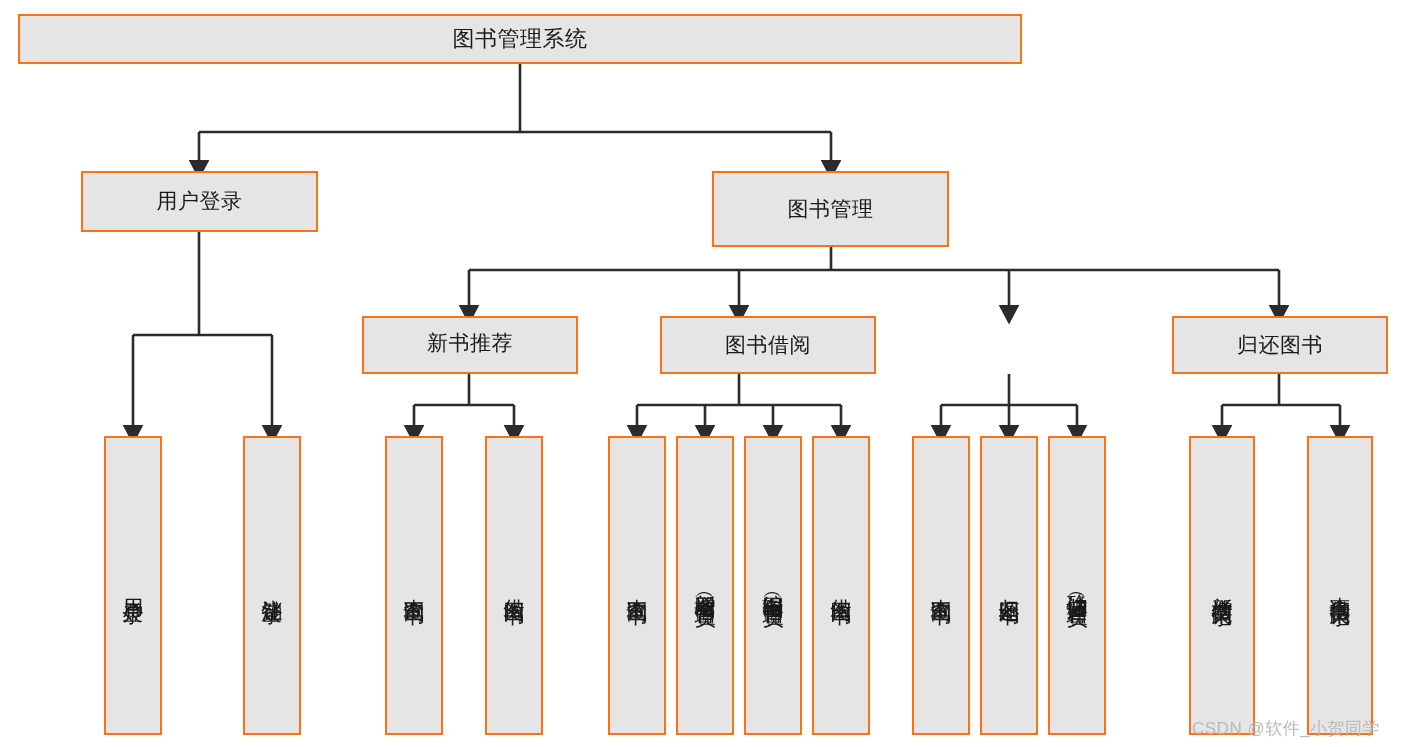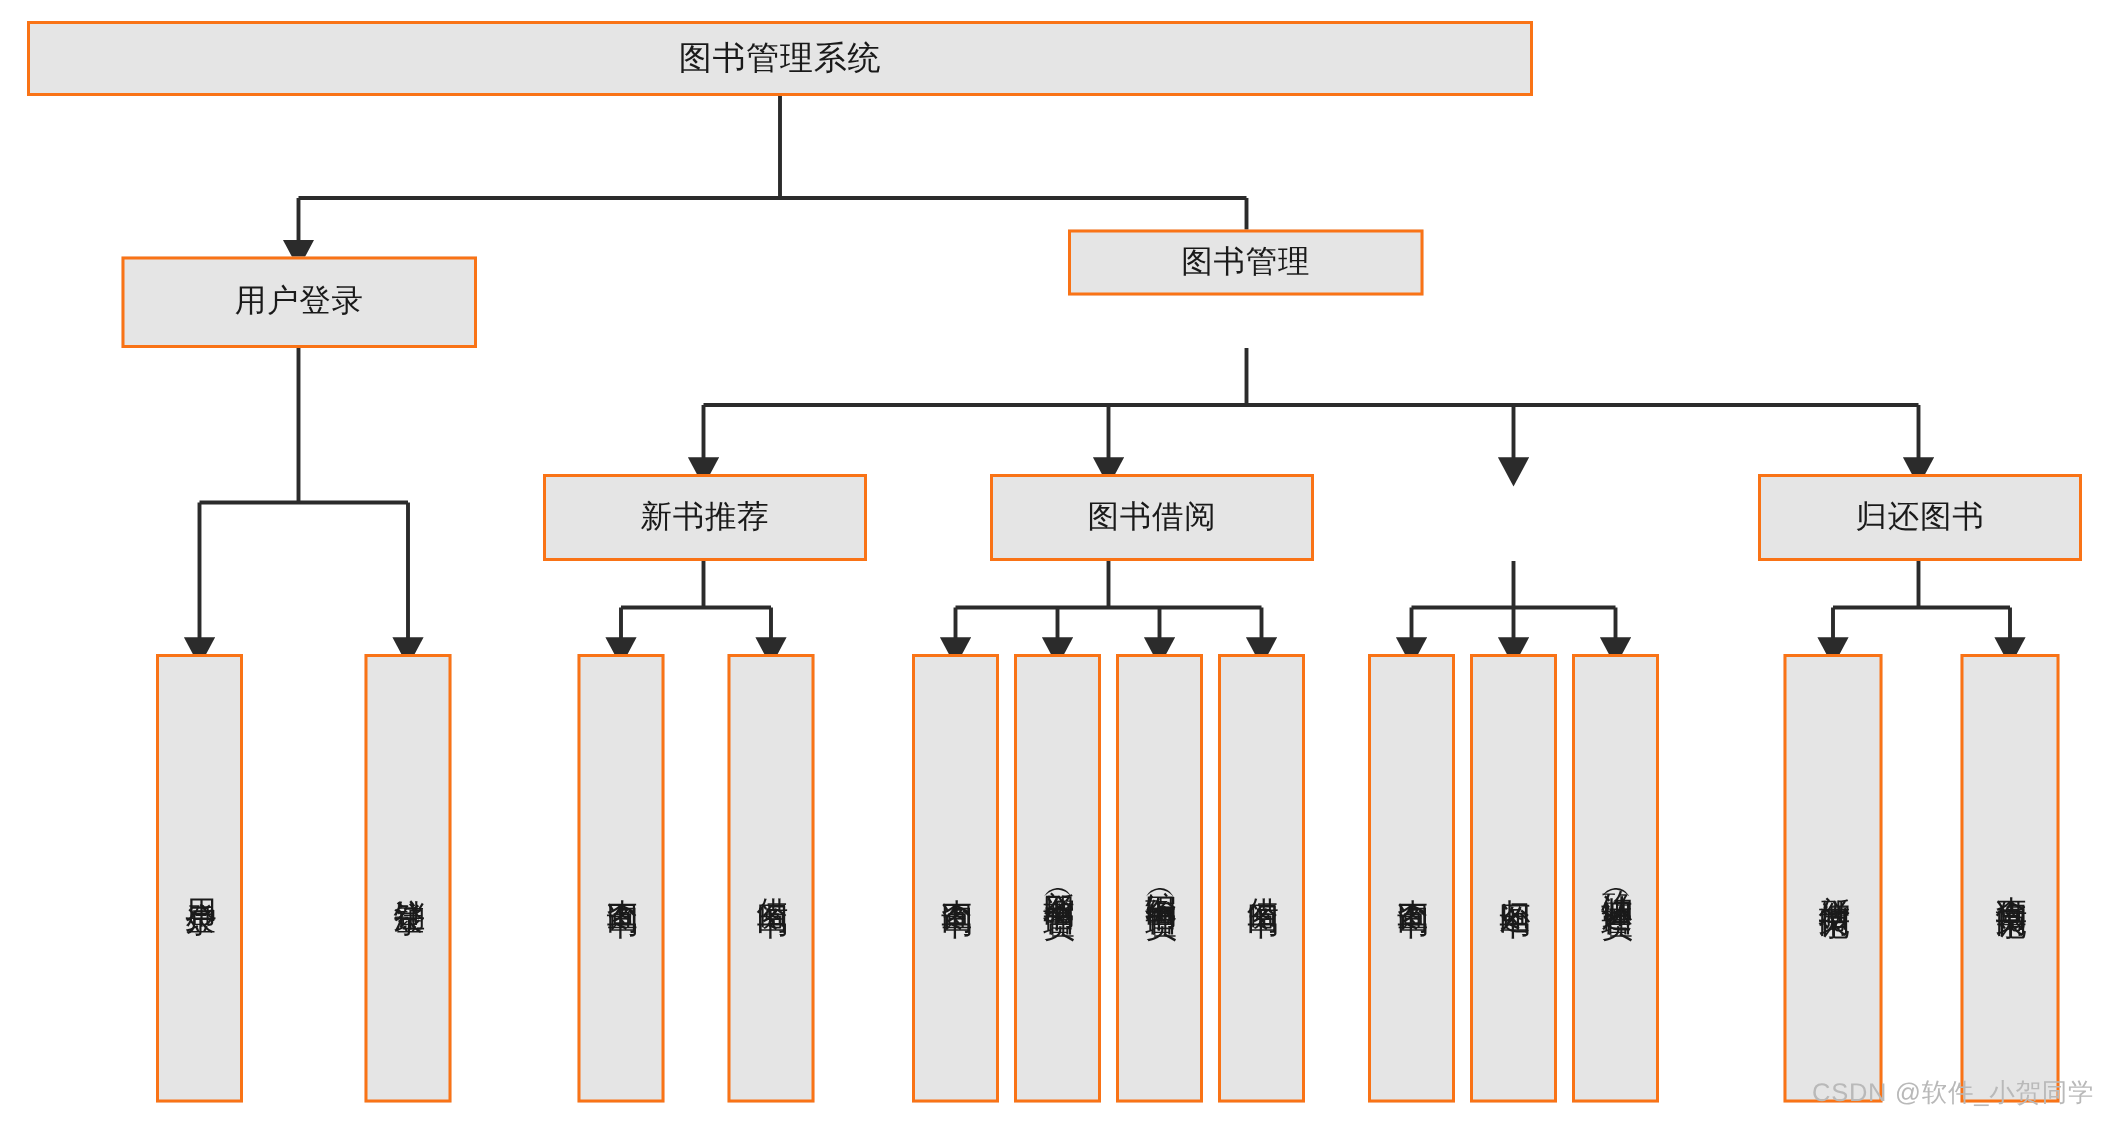--- a/index.html
+++ b/index.html
@@ -123,25 +123,25 @@
     </g>
   </svg>
 
   <div class="node h-node root" style="left:18px; top:14px; width:1004px; height:50px;">
     <span class="lbl">图书管理系统</span>
   </div>
 
   <div class="node h-node" style="left:81px; top:171px; width:237px; height:61px;">
     <span class="lbl">用户登录</span>
   </div>
-  <div class="node h-node" style="left:712px; top:153px; width:237px; height:44px;">
+  <div class="node h-node" style="left:712px; top:171px; width:237px; height:76px;">
     <span class="lbl">图书管理</span>
   </div>
 
-  <div class="node h-node" style="left:362px; top:316px; width:216px; height:58px;">
+  <div class="node h-node" style="left:362px; top:316px; width:216px; height:58px;font-family:Liberation Mono, monospace;">
     <span class="lbl">新书推荐</span>
   </div>
   <div class="node h-node" style="left:632px; top:316px; width:216px; height:58px;margin-left:28px;">
     <span class="lbl">图书借阅</span>
   </div>
   <div class="node h-node" style="left:1172px; top:316px; width:216px; height:58px;">
     <span class="lbl">归还图书</span>
   </div>
 
   <div class="node v-node" style="left:104px; top:436px; width:58px; height:299px;">
@@ -181,15 +181,15 @@
     <span class="lbl">确认归还（管理员）</span>
   </div>
 
   <div class="node v-node" style="left:1189px; top:436px; width:66px; height:299px;">
     <span class="lbl">新增借阅记录</span>
   </div>
   <div class="node v-node" style="left:1307px; top:436px; width:66px; height:299px;">
     <span class="lbl">查询借阅记录</span>
   </div>
 
-  <div class="watermark" style="left:1192px; top:717px;padding-left:16px;">CSDN @软件_小贺同学</div>
+  <div class="watermark" style="left:1192px; top:717px;">CSDN @软件_小贺同学</div>
 
 </div>
 
 </body></html>

